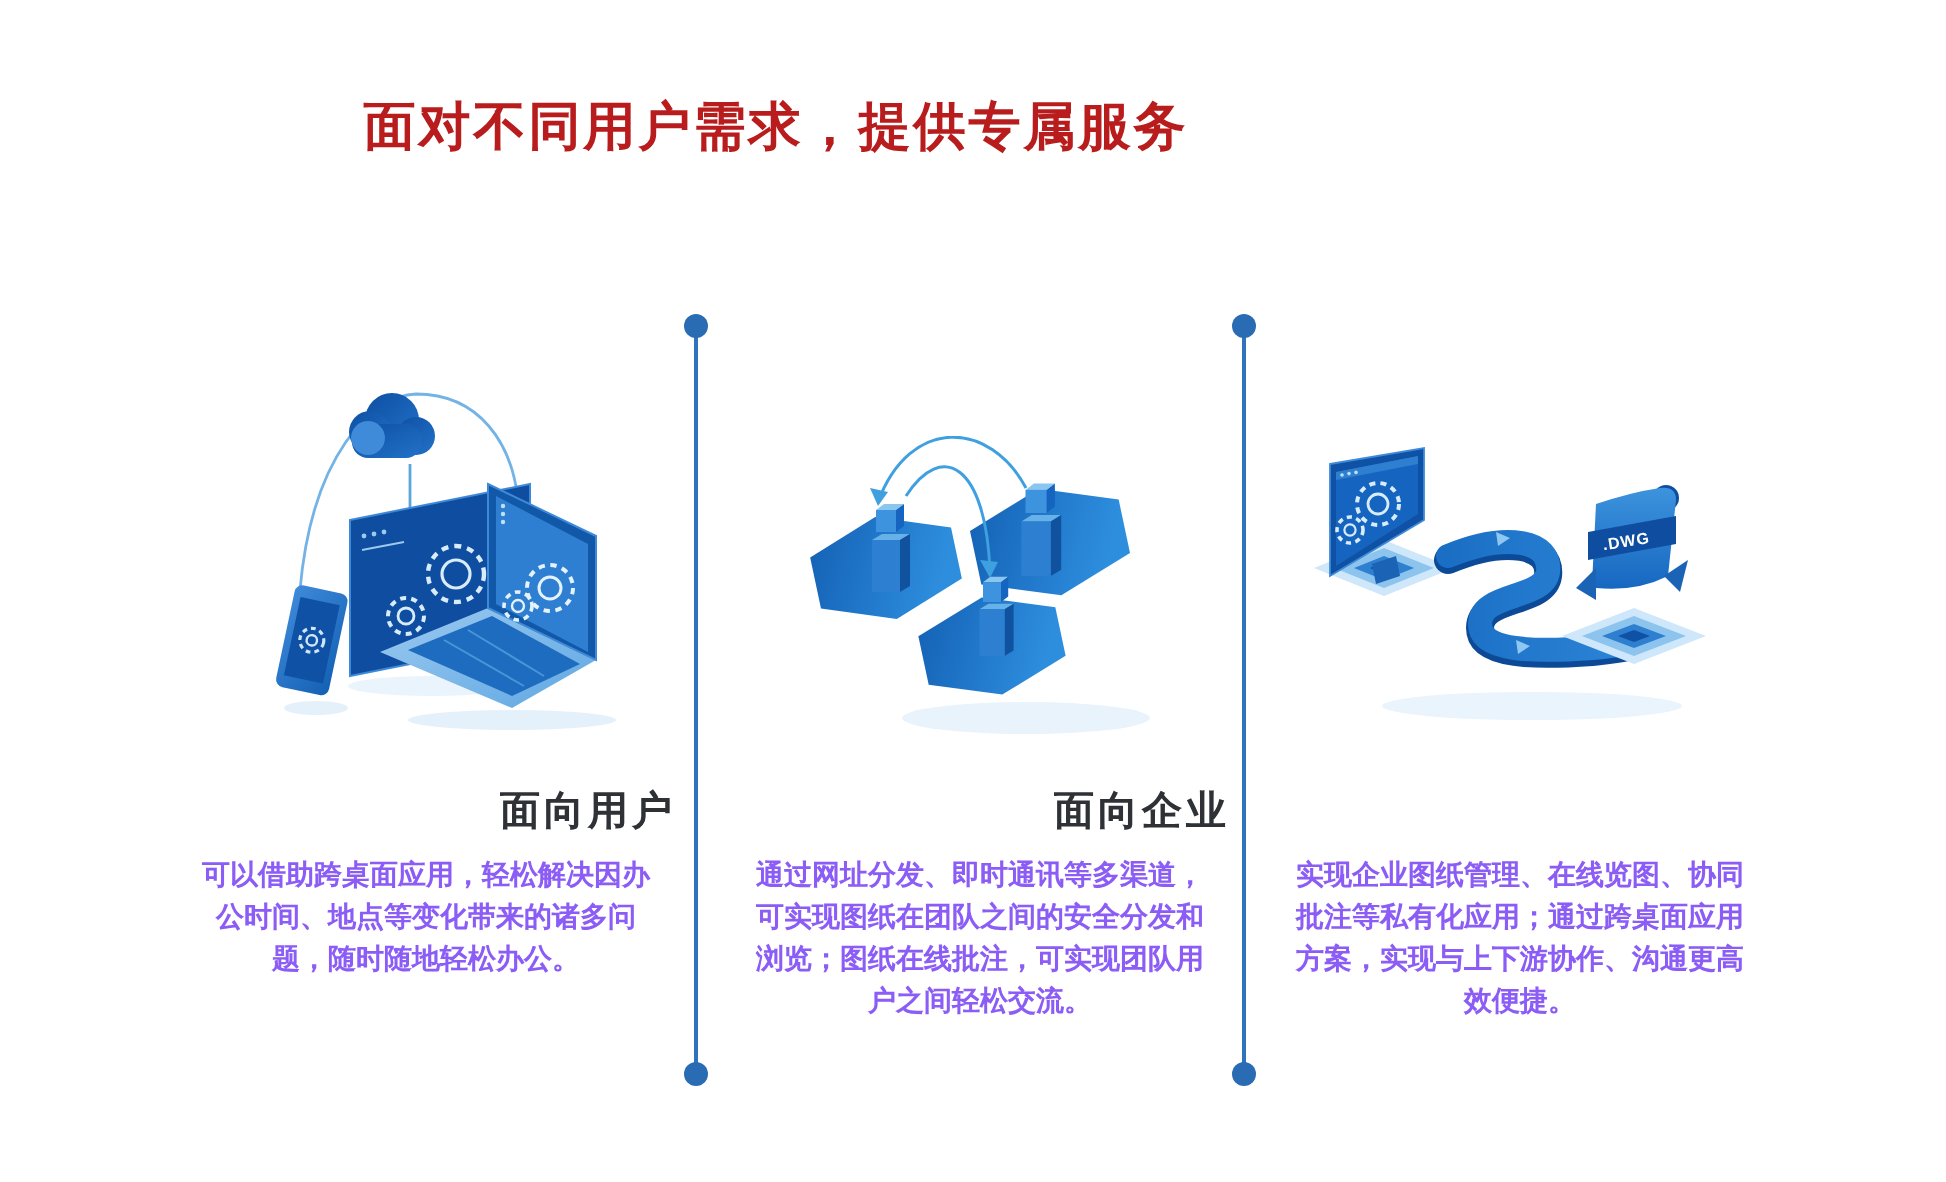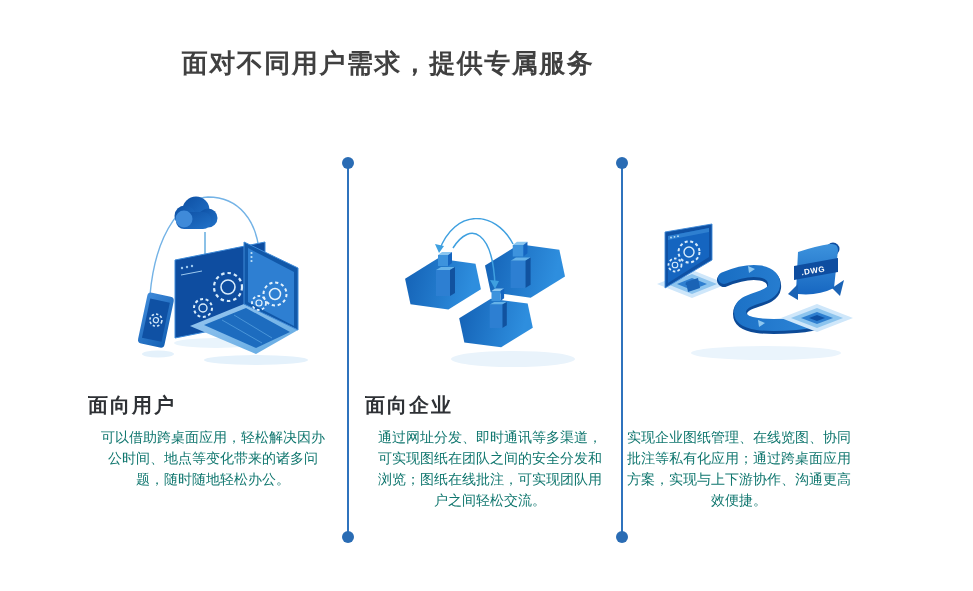--- a/index.html
+++ b/index.html
@@ -2,46 +2,46 @@
 <html><head>
 <meta charset="utf-8">
 <style>
   html,body{margin:0;padding:0;background:#fff;}
   body{font-family:"Liberation Sans","DejaVu Sans",sans-serif;}
   .stage{position:relative;width:973px;height:591px;background:#ffffff;overflow:hidden;margin:0 auto;}
 
   .page-title{
     position:absolute;top:46px;left:0;width:776px;margin:0;
     text-align:center;font-size:26px;font-weight:700;letter-spacing:1.5px;
-    color:#404040;
+    color:#b91c1c;
     font-family:Liberation Serif, serif;
   }
 
   .divider{position:absolute;top:163px;height:374px;width:2px;background:#2f73bd;}
   .divider .dot{position:absolute;left:-5px;width:12px;height:12px;border-radius:50%;background:#2a6cb4;}
   .divider .dot.top{top:-6px;}
   .divider .dot.bottom{bottom:-6px;}
   .divider.d1{left:347px;}
   .divider.d2{left:621px;}
 
   .illus{position:absolute;}
   .illus svg{display:block;}
 
   .sec-heading{
     position:absolute;top:392px;margin:0;width:250px;
-    text-align:left;font-size:20px;font-weight:700;letter-spacing:2px;color:#2e3135;
+    text-align:right;font-size:20px;font-weight:700;letter-spacing:2px;color:#2e3135;
   }
   .sec-body{
     position:absolute;top:427px;margin:0;width:230px;
-    text-align:center;font-size:14px;line-height:21px;color:#0f766e;
+    text-align:center;font-size:14px;line-height:21px;color:#8b5cf6;font-weight:bold;
   }
 
   .h1-col{left:88px;}  .b1-col{left:98px;}
   .h2-col{left:365px;} .b2-col{left:375px;}
-  .h3-col{left:635px;} .b3-col{left:624px;}
+  .h3-col{left:635px;} .b3-col{left:645px;}
 </style>
 </head>
 <body>
 
 <div class="stage">
 
   <h1 class="page-title">面对不同用户需求，提供专属服务</h1>
 
   <div class="divider d1">
     <span class="dot top"></span>

